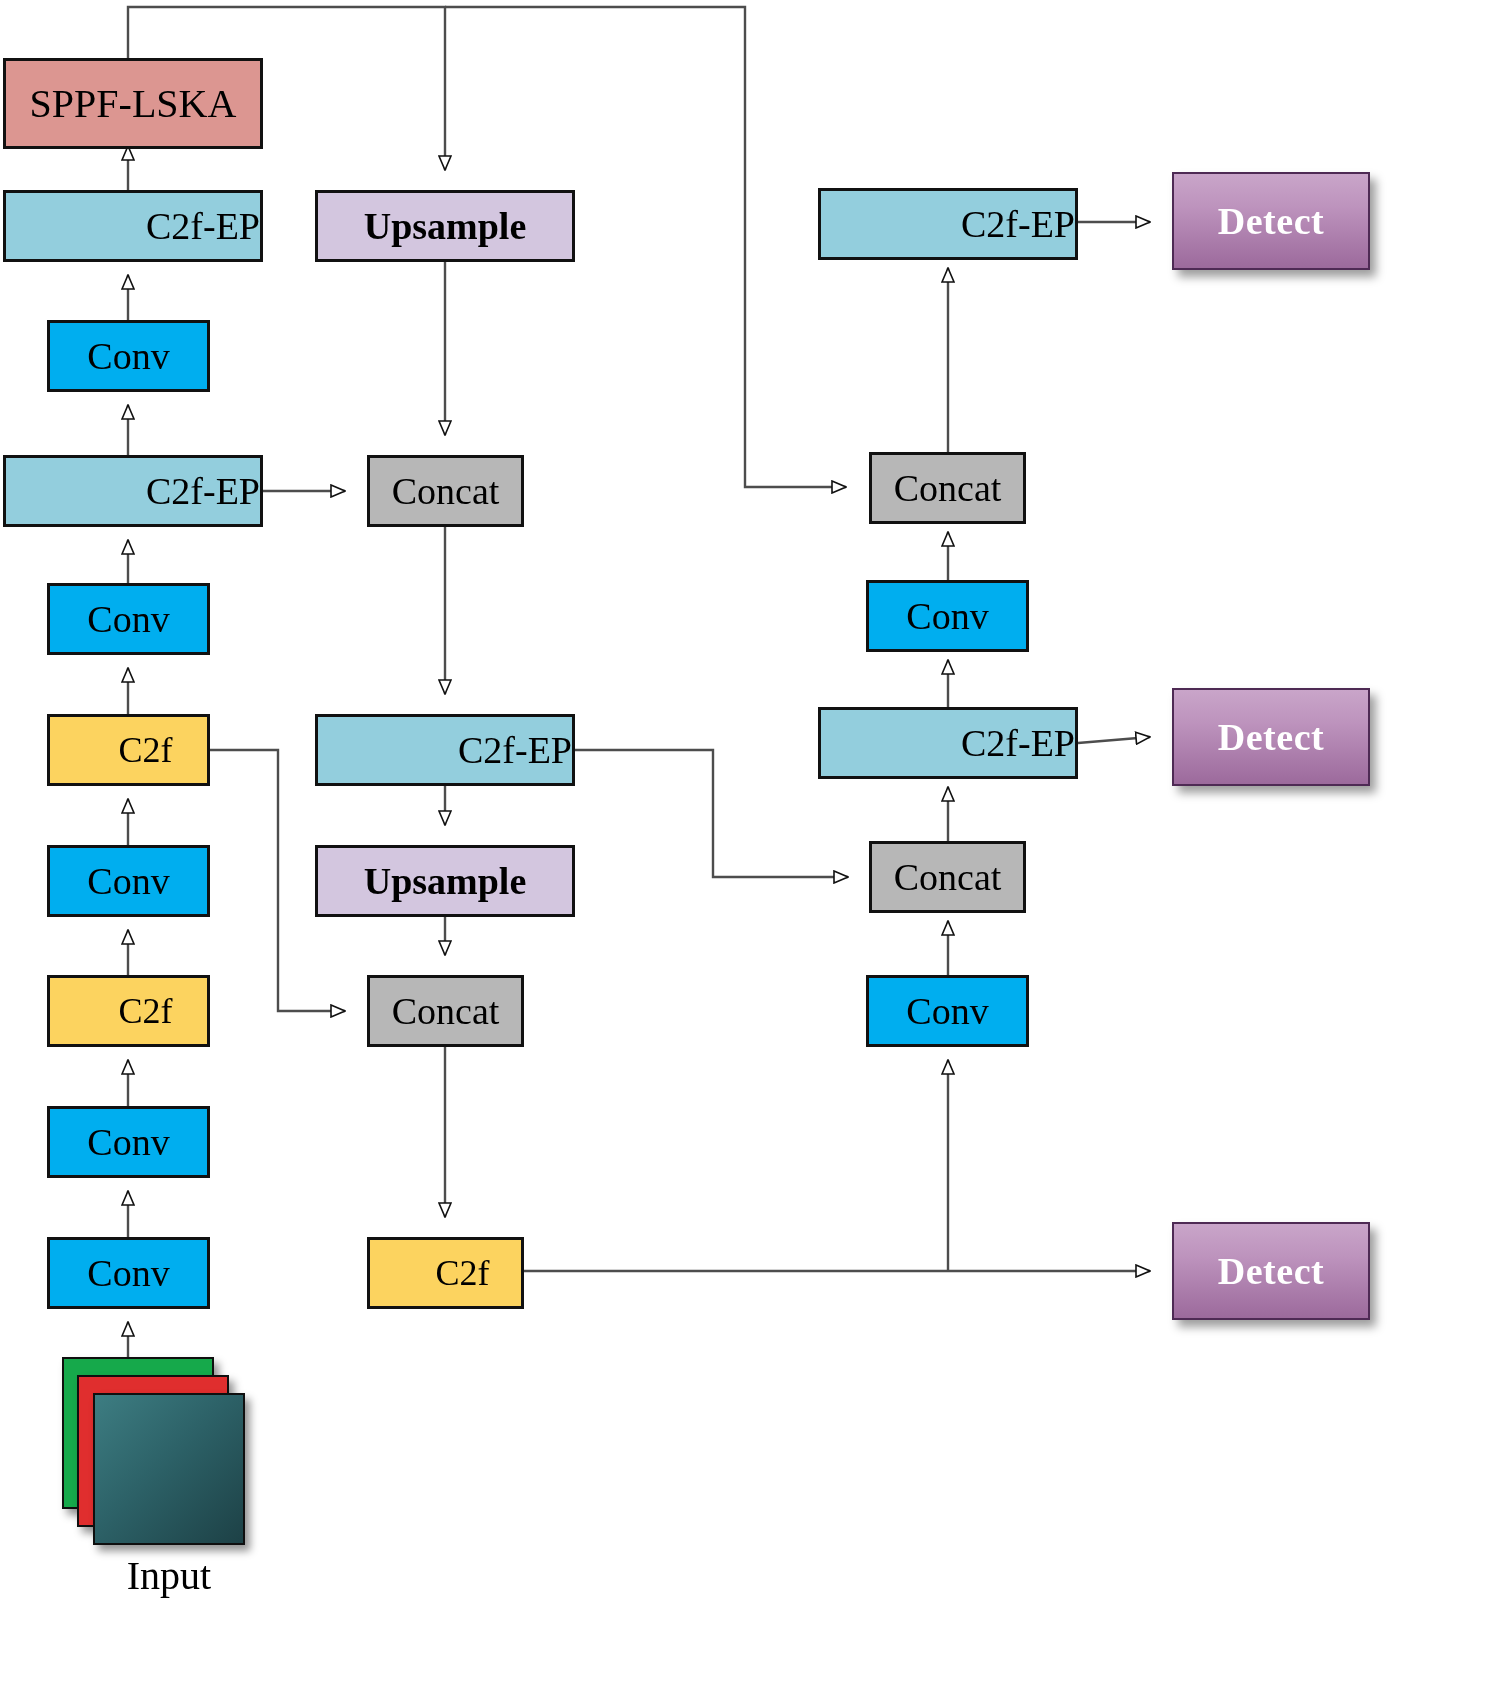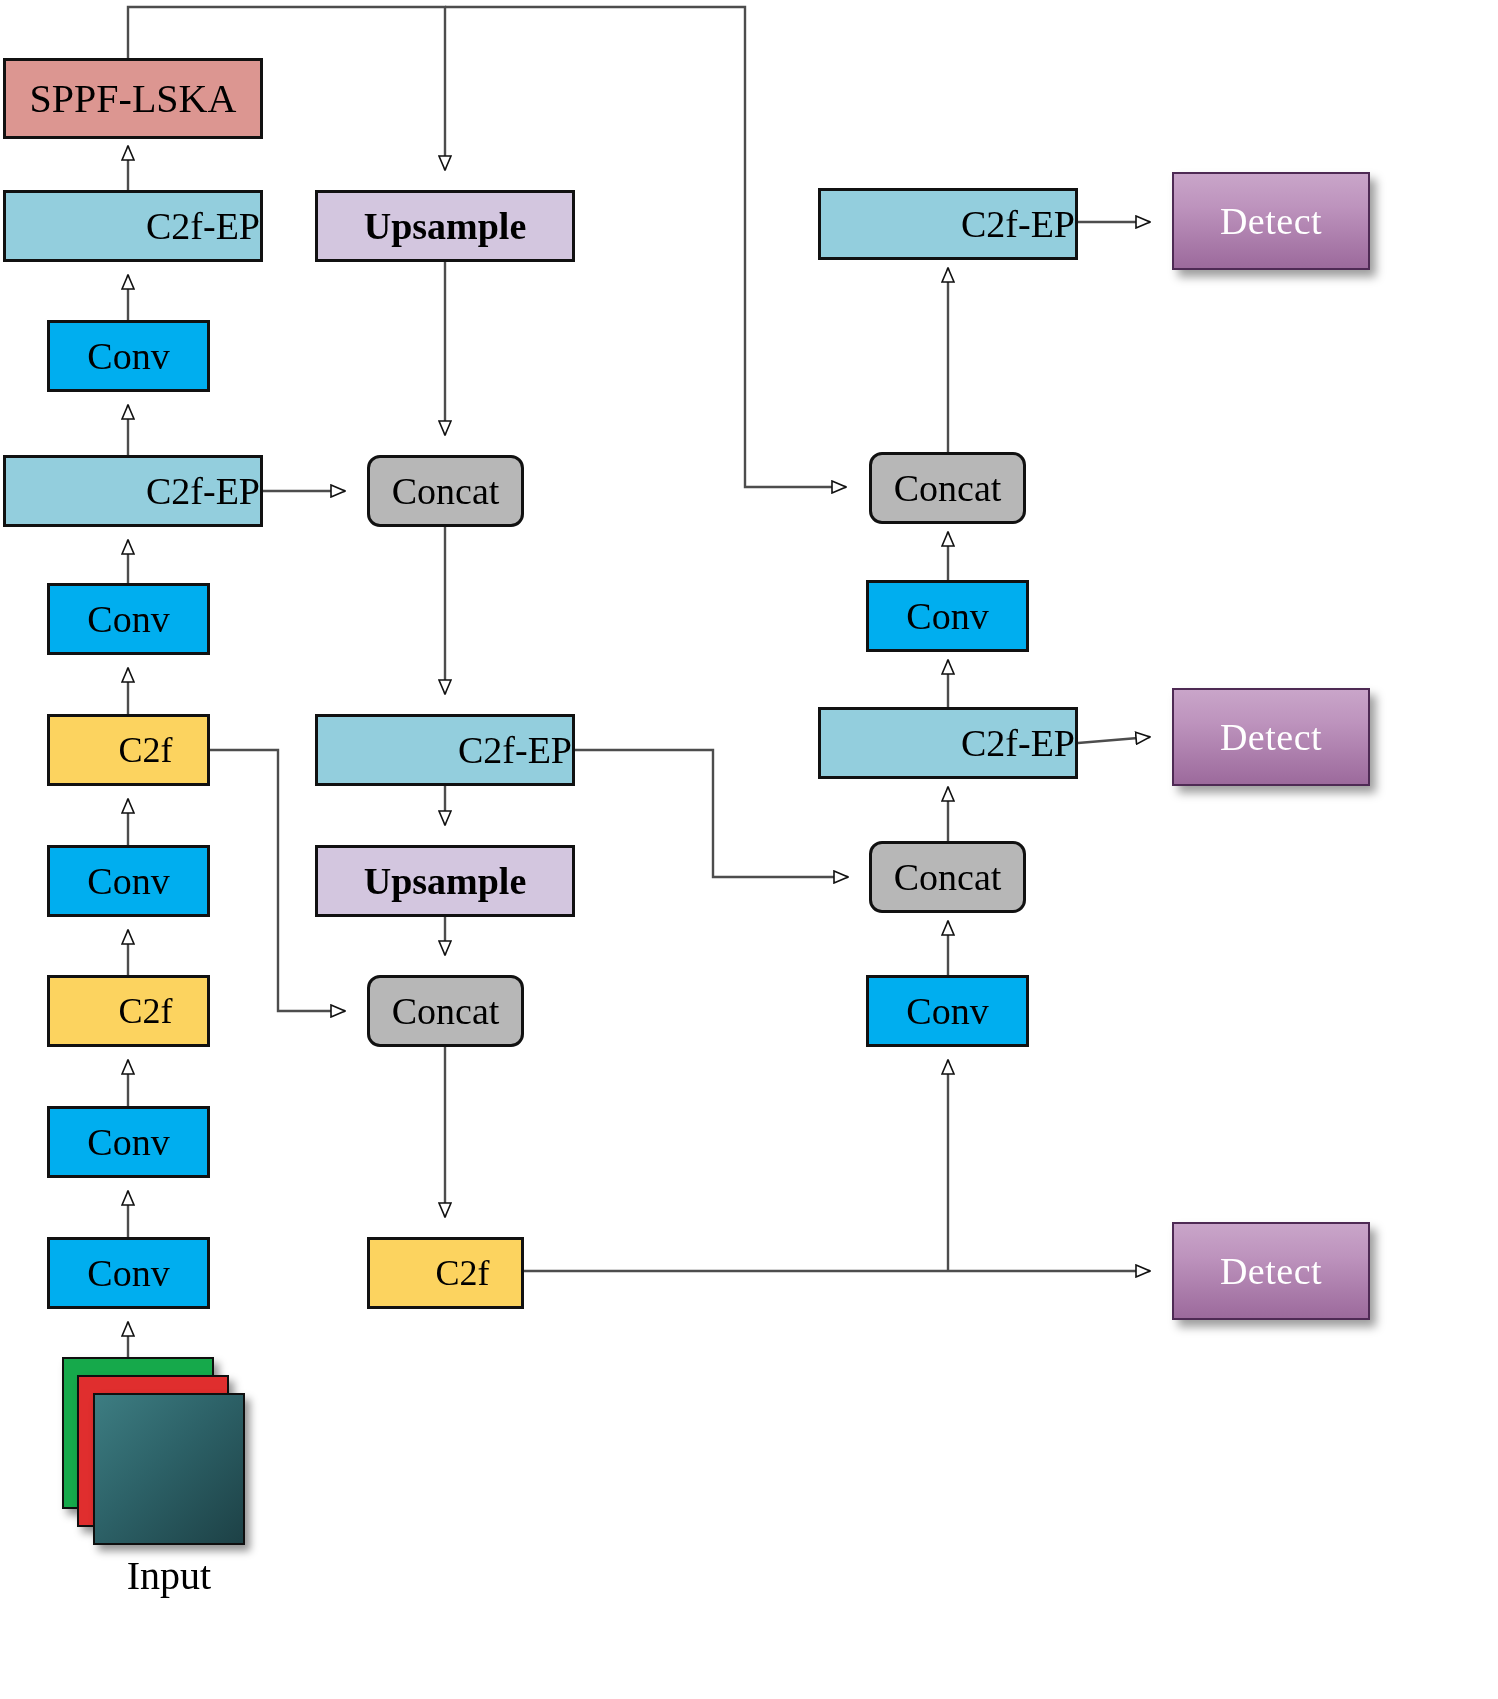--- a/index.html
+++ b/index.html
@@ -9,22 +9,22 @@
   #edges{position:absolute;left:0;top:0;width:1498px;height:1699px;pointer-events:none;}
   .node{position:absolute;box-sizing:border-box;border:3px solid #111;
         display:flex;align-items:center;justify-content:center;
         font-family:"Liberation Serif", serif;color:#000;line-height:1;white-space:nowrap;}
   .node span{display:block;}
   .n-conv{background:#00AEEF;font-size:38px;}
   .n-c2f{background:#FCD35F;font-size:36px;padding-left:34px;}
   .n-c2fep{background:#93CEDD;font-size:38px;justify-content:flex-end;}
   .n-sppf{background:#DC9691;font-size:40px;}
   .n-ups{background:#D3C6DF;font-size:38px;font-weight:bold;}
-  .n-cat{background:#B7B7B7;font-size:38px;border-radius:13px;}
-  .n-detect{border:2px solid #4e2a54;font-size:38px;font-weight:normal;color:#fff;
+  .n-cat{background:#B7B7B7;font-size:38px;}
+  .n-detect{border:2px solid #4e2a54;font-size:38px;font-weight:bold;color:#fff;
             background:linear-gradient(to bottom,#c9a5c9 0%,#bd93bd 35%,#9c6a9c 100%);
             box-shadow:6px 7px 9px rgba(0,0,0,0.38);
             font-family:"Liberation Serif", serif;letter-spacing:0.5px;}
   .imgcard{position:absolute;box-sizing:border-box;border:2px solid #0f0f0f;
            box-shadow:5px 6px 8px rgba(0,0,0,0.42);}
   .card-g{background:#16A94B;}
   .card-r{background:#E02E2E;}
   .card-t{background:linear-gradient(135deg,#3d7d82 0%,#2d6268 45%,#1d4146 100%);}
   .caption{position:absolute;font-family:"Liberation Serif", serif;font-size:40px;color:#000;
            text-align:center;white-space:nowrap;}
@@ -118,21 +118,21 @@
       </div>
       <div class="node n-c2fep" style="left: 3px; top: 455px; width: 260px; height: 72px;">
         <span>C2f-EP</span>
       </div>
       <div class="node n-conv" style="left: 47px; top: 320px; width: 163px; height: 72px;">
         <span>Conv</span>
       </div>
       <div class="node n-c2fep" style="left: 3px; top: 190px; width: 260px; height: 72px;">
         <span>C2f-EP</span>
       </div>
-      <div class="node n-sppf" style="left: 3px; top: 58px; width: 260px; height: 81px;">
+      <div class="node n-sppf" style="left: 3px; top: 58px; width: 260px; height: 91px;">
         <span>SPPF-LSKA</span>
       </div>
       <div class="node n-ups" style="left: 315px; top: 190px; width: 260px; height: 72px;">
         <span>Upsample</span>
       </div>
       <div class="node n-cat" style="left: 367px; top: 455px; width: 157px; height: 72px;">
         <span>Concat</span>
       </div>
       <div class="node n-c2fep" style="left: 315px; top: 714px; width: 260px; height: 72px;">
         <span>C2f-EP</span>

